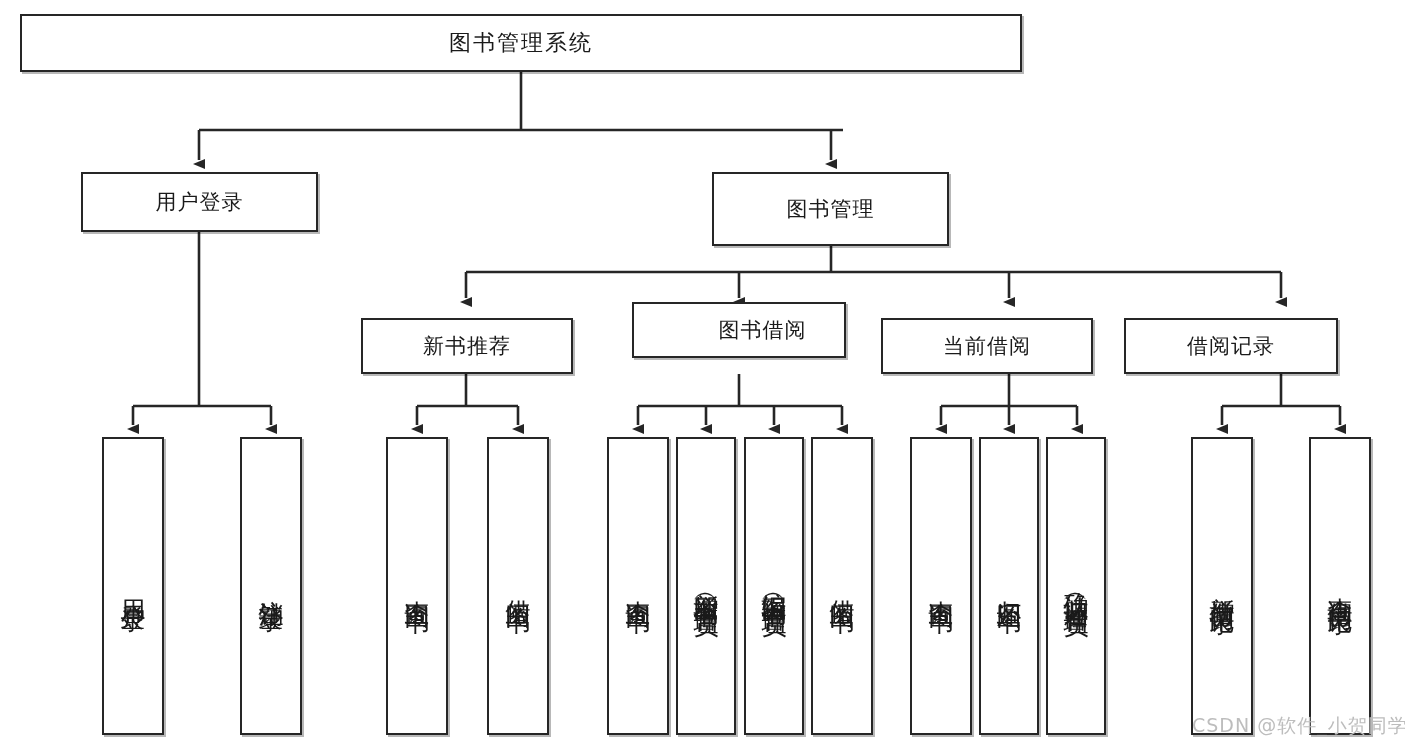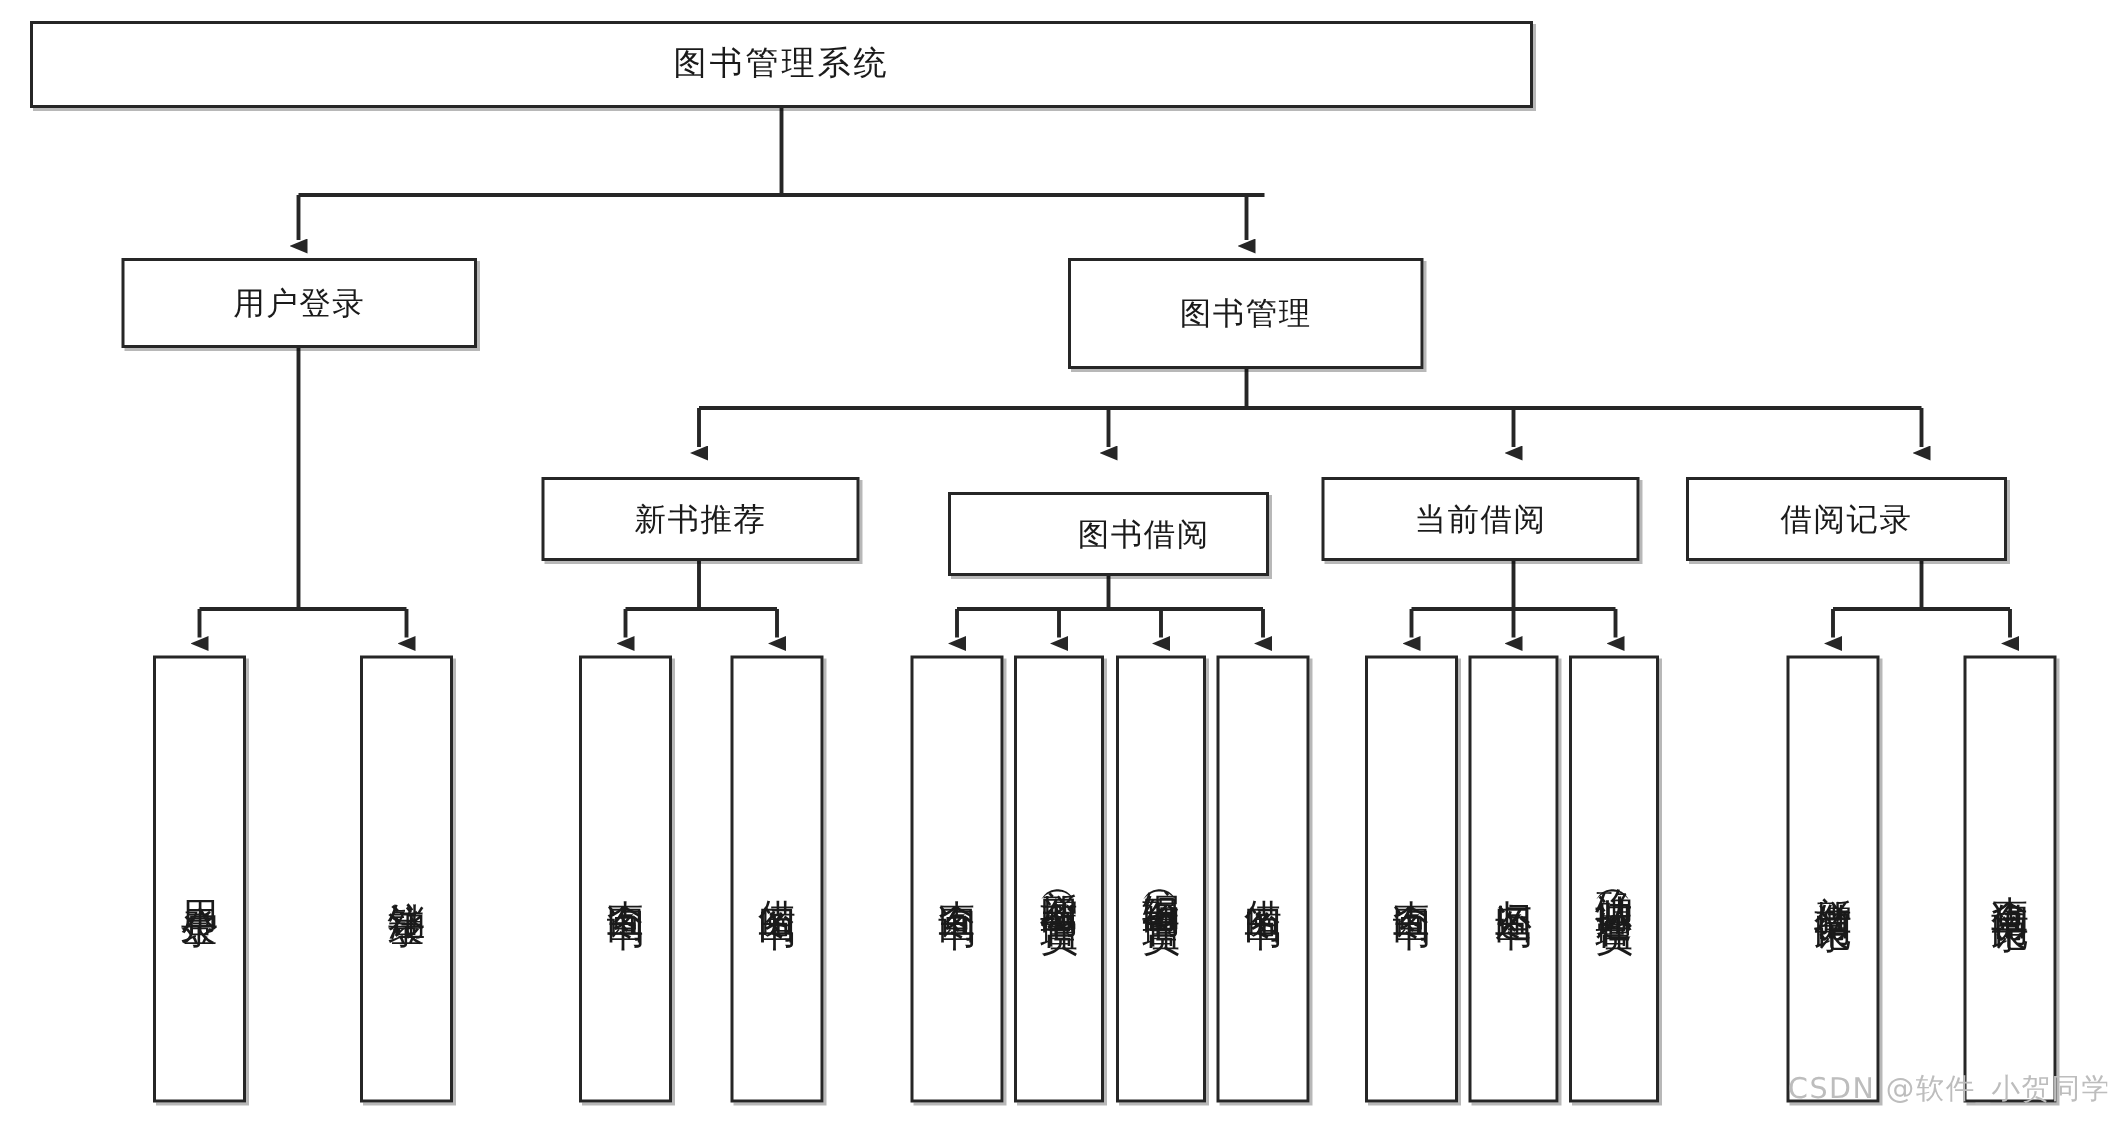--- a/index.html
+++ b/index.html
@@ -134,21 +134,21 @@
   <div class="node horiz" style="left:81px;top:172px;width:237px;height:60px;">
     <span class="lbl">用户登录</span>
   </div>
   <div class="node horiz" style="left:712px;top:172px;width:237px;height:74px;">
     <span class="lbl">图书管理</span>
   </div>
 
   <div class="node horiz" style="left:361px;top:318px;width:212px;height:56px;">
     <span class="lbl">新书推荐</span>
   </div>
-  <div class="node horiz" style="left:632px;top:328px;width:214px;height:56px;padding-left:47px;">
+  <div class="node horiz" style="left:632px;top:302px;width:214px;height:56px;padding-left:47px;">
     <span class="lbl">图书借阅</span>
   </div>
   <div class="node horiz" style="left:881px;top:318px;width:212px;height:56px;">
     <span class="lbl">当前借阅</span>
   </div>
   <div class="node horiz" style="left:1124px;top:318px;width:214px;height:56px;">
     <span class="lbl">借阅记录</span>
   </div>
 
   <div class="node vert" style="left:102px;top:437px;width:62px;height:298px;">

